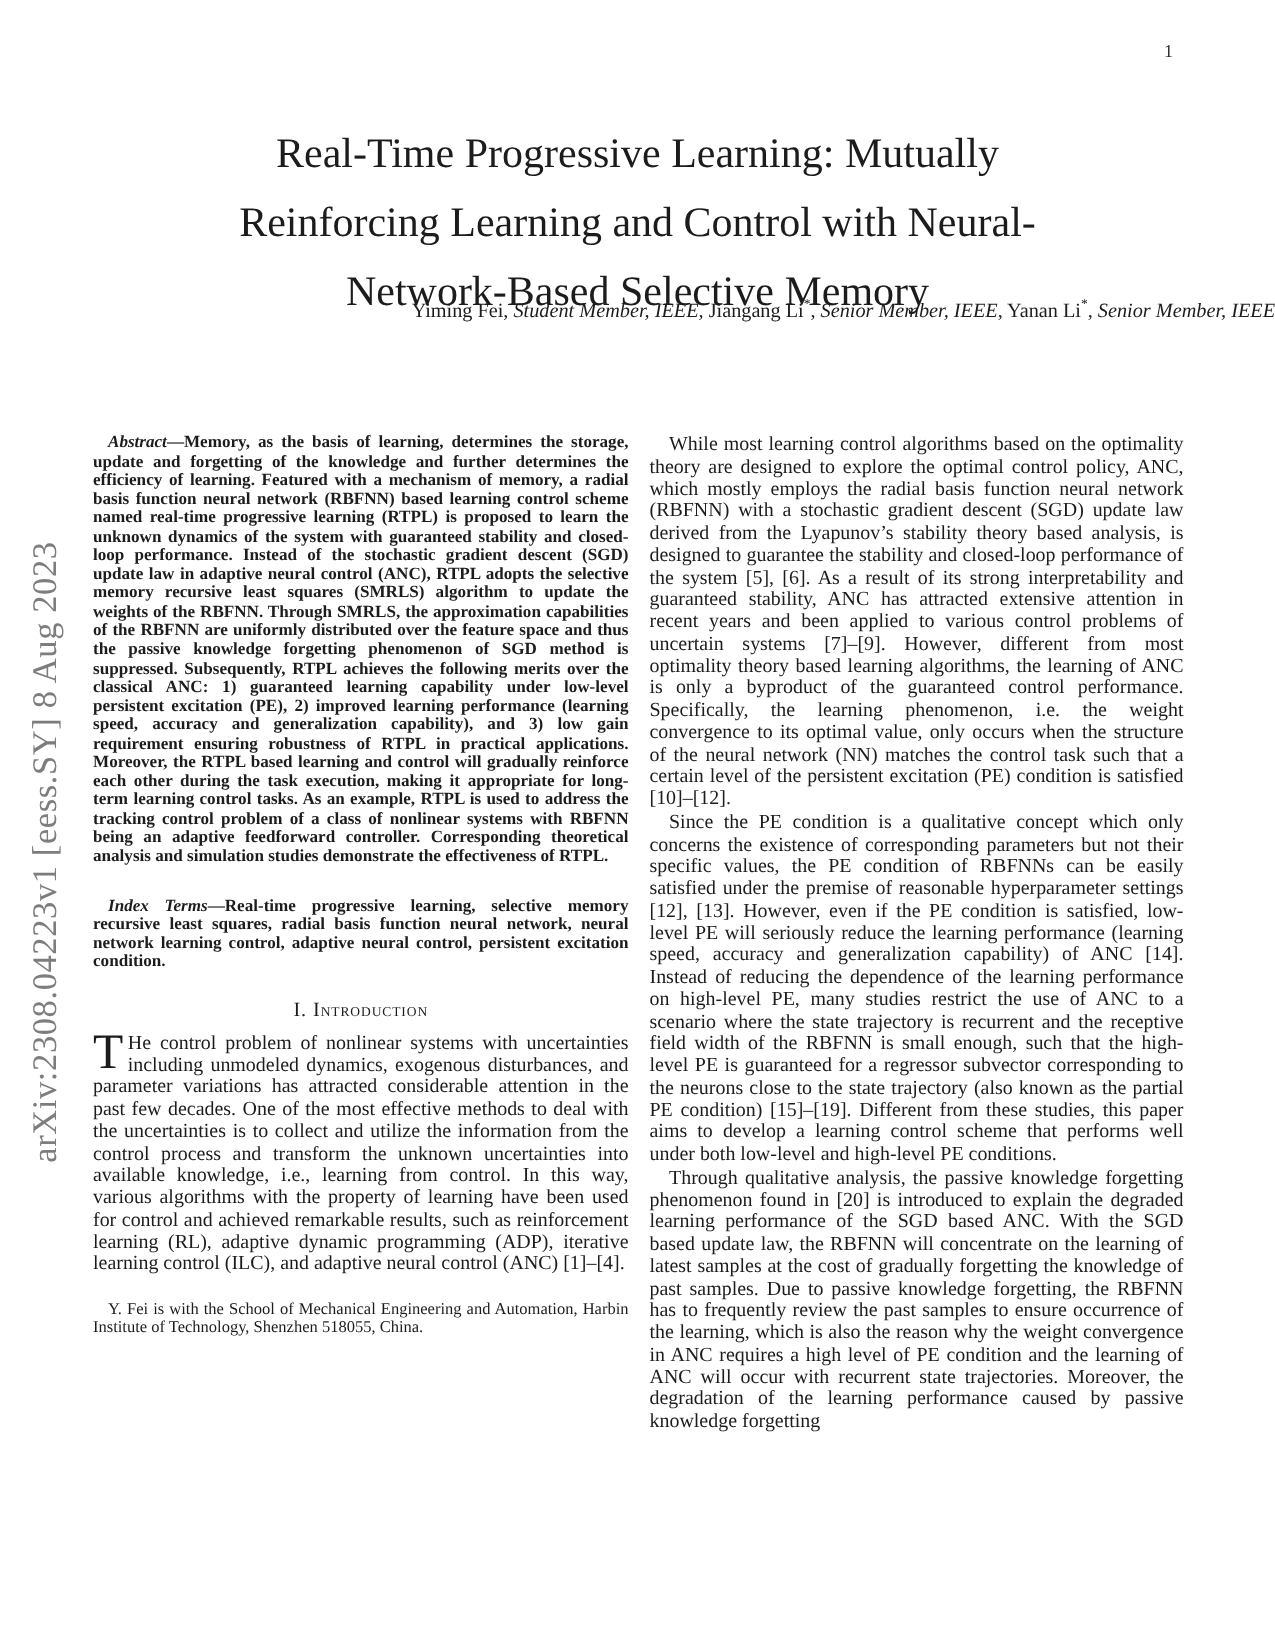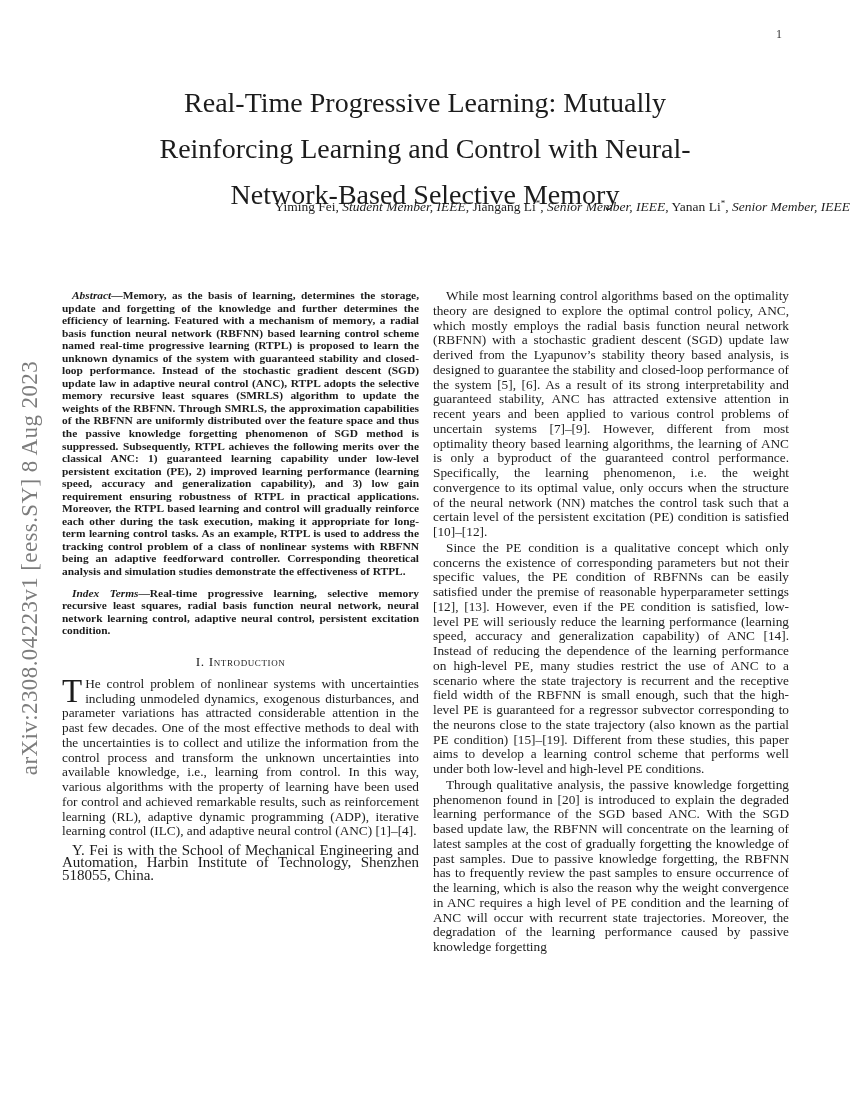--- a/index.html
+++ b/index.html
@@ -72,21 +72,21 @@
   .col-right { left: 433px; width: 356px; }
 
   .abstract, .index-terms {
     font-weight: bold;
     font-size: 11.4px;
     line-height: 12.55px;
     margin: 0;
     text-indent: 10px;
     text-align: justify;
   }
-  .index-terms { margin-top: 9px; }
+  .index-terms { margin-top: 20px; }
   .lead-label { font-style: italic; }
 
   .section-heading {
     margin: 17px 0 7px 0;
     text-align: center;
     font-size: 13.5px;
     font-weight: normal;
     font-variant: small-caps;
     letter-spacing: 0.6px;
   }
@@ -101,22 +101,22 @@
   .indent { text-indent: 13px; }
 
   .dropcap {
     float: left;
     font-size: 33px;
     line-height: 26px;
     padding: 1px 3px 0 0;
   }
 
   .footnotes {
-    margin-top: 5px;
-    font-size: 15px;
+    margin-top: 17px;
+    font-size: 11px;
     line-height: 12.35px;
   }
   .footnotes p {
     margin: 0;
     text-indent: 10px;
     text-align: justify;
   }
 </style>
 </head>
 <body>

